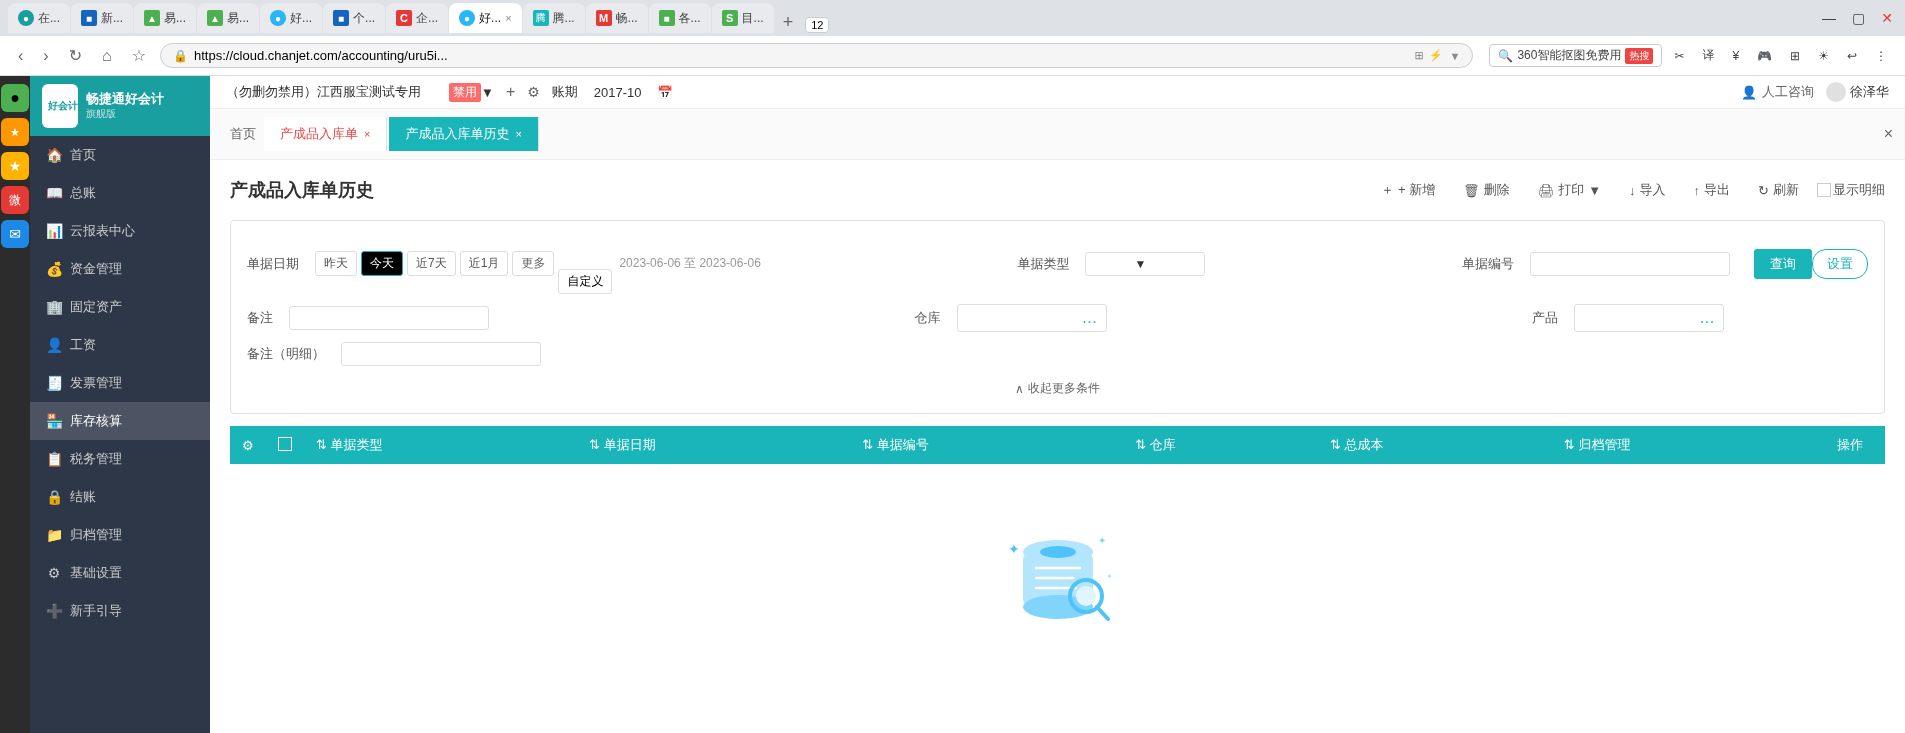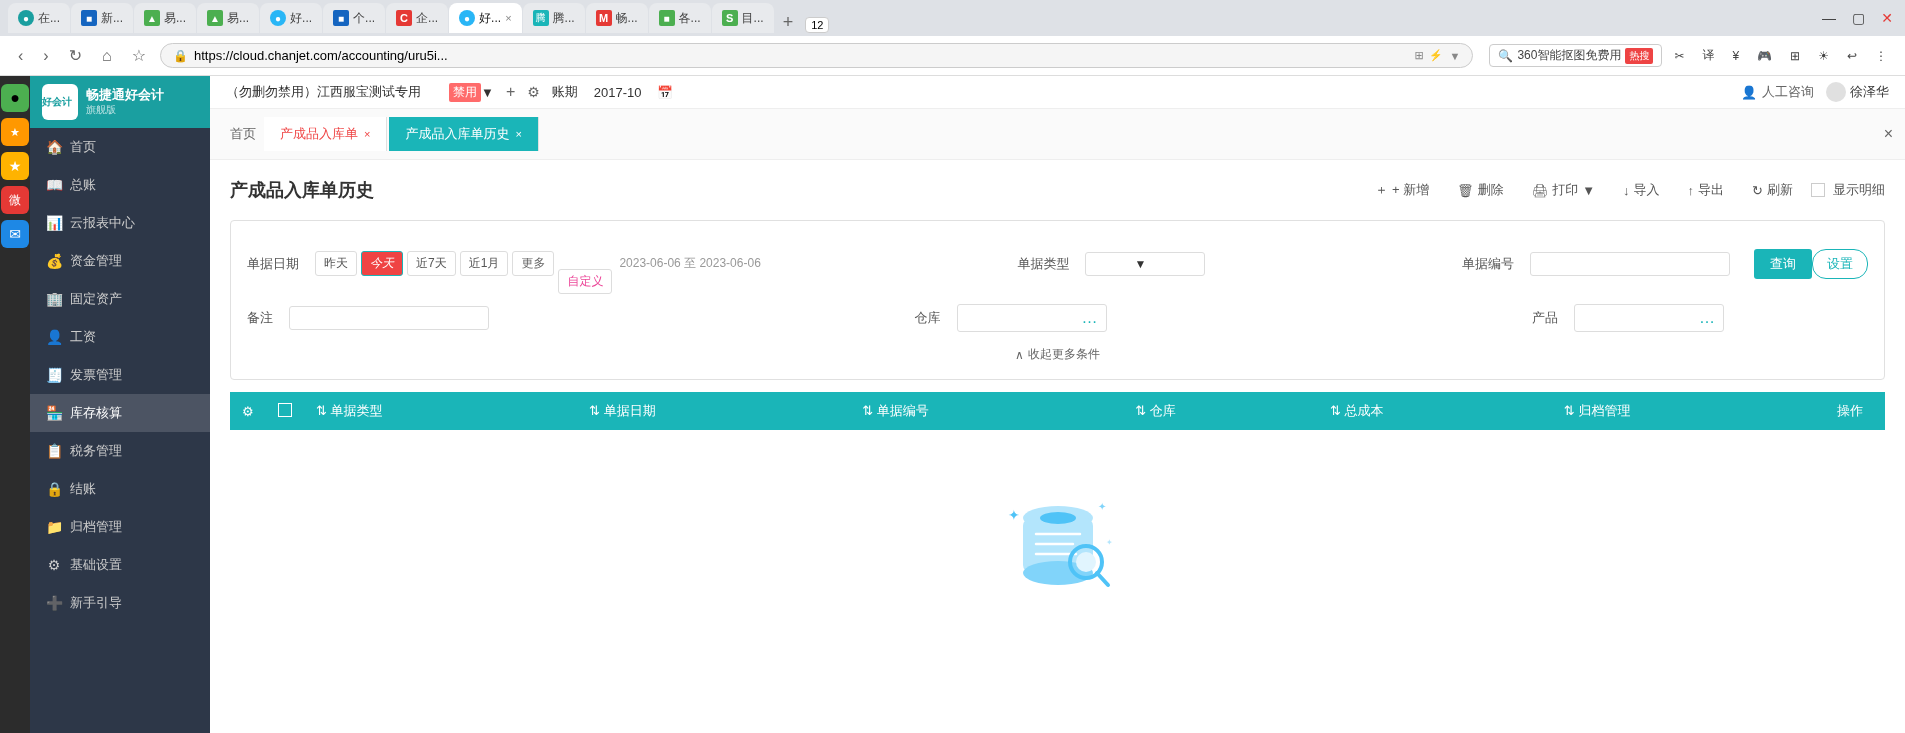--- a/index.html
+++ b/index.html
@@ -29,21 +29,21 @@
     .app-layout { display: flex; height: calc(733px - 76px); }
 
     
     .app-sidebar-icons { width: 30px; background: #2c2c2c; display: flex; flex-direction: column; align-items: center; padding-top: 8px; gap: 6px; }
     .sidebar-icon-btn { width: 28px; height: 28px; border-radius: 6px; display: flex; align-items: center; justify-content: center; cursor: pointer; font-size: 14px; }
     .sidebar-icon-btn.green { background: #4caf50; }
 
     
     .main-sidebar { width: 180px; background: #2d3748; color: #fff; display: flex; flex-direction: column; }
     .sidebar-header { background: #1a9fa0; padding: 8px 12px; display: flex; align-items: center; gap: 8px; cursor: pointer; }
-    .sidebar-logo { width: 36px; height: 36px; background: #fff; border-radius: 6px; display: flex; align-items: center; justify-content: flex-start; font-size: 12px; color: #1a9fa0; font-weight: bold; }
+    .sidebar-logo { width: 36px; height: 44px; background: #fff; border-radius: 6px; display: flex; align-items: center; justify-content: flex-end; font-size: 12px; color: #1a9fa0; font-weight: bold; }
     .sidebar-title { font-size: 13px; color: #fff; font-weight: bold; line-height: 1.2; }
     .sidebar-subtitle { font-size: 10px; color: rgba(255,255,255,0.7); }
     .sidebar-menu { flex: 1; overflow-y: auto; }
     .sidebar-item { display: flex; align-items: center; gap: 8px; padding: 10px 16px; cursor: pointer; color: #ccc; font-size: 13px; }
     .sidebar-item.active { background: rgba(255,255,255,0.15); color: #fff; }
     .sidebar-item-icon { font-size: 14px; width: 16px; text-align: center; }
 
     
     .content-area { flex: 1; display: flex; flex-direction: column; background: #fff; }
 
@@ -66,39 +66,39 @@
     .page-title { font-size: 18px; color: #333; font-weight: bold; }
     .action-buttons { display: flex; align-items: center; gap: 8px; }
     .action-btn { display: flex; align-items: center; gap: 4px; padding: 5px 10px; font-size: 13px; color: #555; cursor: pointer; border: none; background: none; }
 
     
     .filter-section { border: 1px solid #e0e0e0; border-radius: 4px; padding: 12px 16px; margin-bottom: 12px; }
     .filter-row { display: flex; align-items: center; gap: 16px; margin-bottom: 10px; }
     .filter-label { font-size: 13px; color: #555; white-space: nowrap; }
     .date-filter-btns { display: flex; align-items: center; gap: 4px; }
     .date-btn { padding: 3px 8px; font-size: 12px; border: 1px solid #ddd; border-radius: 3px; cursor: pointer; background: #fff; color: #555; }
-    .date-btn.active { background: #ef4444; color: #fff; border-color: #1ab5b8; font-style: italic; }
+    .date-btn.active { background: #000000; color: #fff; border-color: #1ab5b8; }
     .date-btn.more { color: #666; }
-    .date-btn.custom { color: #ec4899; margin-top: 36px; }
+    .date-btn.custom { color: #000000; margin-top: 36px; }
     .date-range-text { font-size: 12px; color: #999; margin-left: 3px; }
     .filter-select { display: flex; align-items: center; padding: 4px 8px; border: 1px solid #ddd; border-radius: 3px; min-width: 120px; font-size: 12px; color: #333; cursor: pointer; gap: 40px; }
     .filter-input { padding: 4px 8px; border: 1px solid #ddd; border-radius: 3px; width: 200px; font-size: 12px; color: #333; }
     .filter-row2 { display: flex; align-items: center; gap: 16px; margin-bottom: 10px; }
     .collapse-btn { display: flex; align-items: center; gap: 4px; font-size: 12px; color: #666; cursor: pointer; justify-content: center; padding: 4px; }
 
     
     .data-table { width: 100%; border-collapse: collapse; }
     .table-header { background: #1ab5b8; color: #fff; }
     .table-header th { padding: 10px 12px; text-align: left; font-size: 13px; font-weight: normal; white-space: nowrap; }
     .th-checkbox { width: 30px; text-align: center; }
     .th-settings { width: 36px; text-align: center; }
     .th-action { width: 60px; text-align: center; }
     .query-btn { background: #1ab5b8; color: #fff; border: none; padding: 6px 16px; border-radius: 3px; font-size: 13px; cursor: pointer; }
     .settings-btn { background: #fff; color: #1ab5b8; border: 1px solid #1ab5b8; padding: 5px 14px; border-radius: 14px; font-size: 13px; cursor: pointer; }
-    .display-setting { display: flex; align-items: center; gap: 8px; font-size: 13px; color: #555; cursor: pointer; white-space: nowrap; }
+    .display-setting { display: flex; align-items: center; gap: 2px; font-size: 13px; color: #555; cursor: pointer; white-space: nowrap; }
     .checkbox-display { width: 14px; height: 14px; border: 1px solid #ccc; display: inline-block; }
 
     
     .empty-state { display: flex; flex-direction: column; align-items: center; justify-content: center; padding: 60px 0; }
 
     
     .scroll-illustration { display: flex; align-items: center; justify-content: center; }
 
     .breadcrumb-area { display: flex; align-items: center; padding: 8px 20px; border-bottom: 1px solid #eee; background: #fafafa; position: relative; }
   </style>
@@ -406,20 +406,24 @@
             </div>
             <span style="flex:1;"></span>
             <span class="filter-label">产品</span>
             <div class="filter-select" style="min-width:150px;">
               <span></span>
               <span style="color:#1ab5b8; font-size:16px; margin-left:auto;">…</span>
             </div>
             <div style="width:120px; margin-left:8px;"></div>
           </div>
 
+          <div class="filter-row2">
+            <span class="filter-label">备注（明细）</span>
+            <input class="filter-input" type="text" style="">
+          </div>
 
           <div style="display:flex; justify-content:center; margin-top:6px;">
             <div class="collapse-btn">
               <span>∧</span>
               <span>收起更多条件</span>
             </div>
           </div>
         </div>
 
         <table class="data-table">

